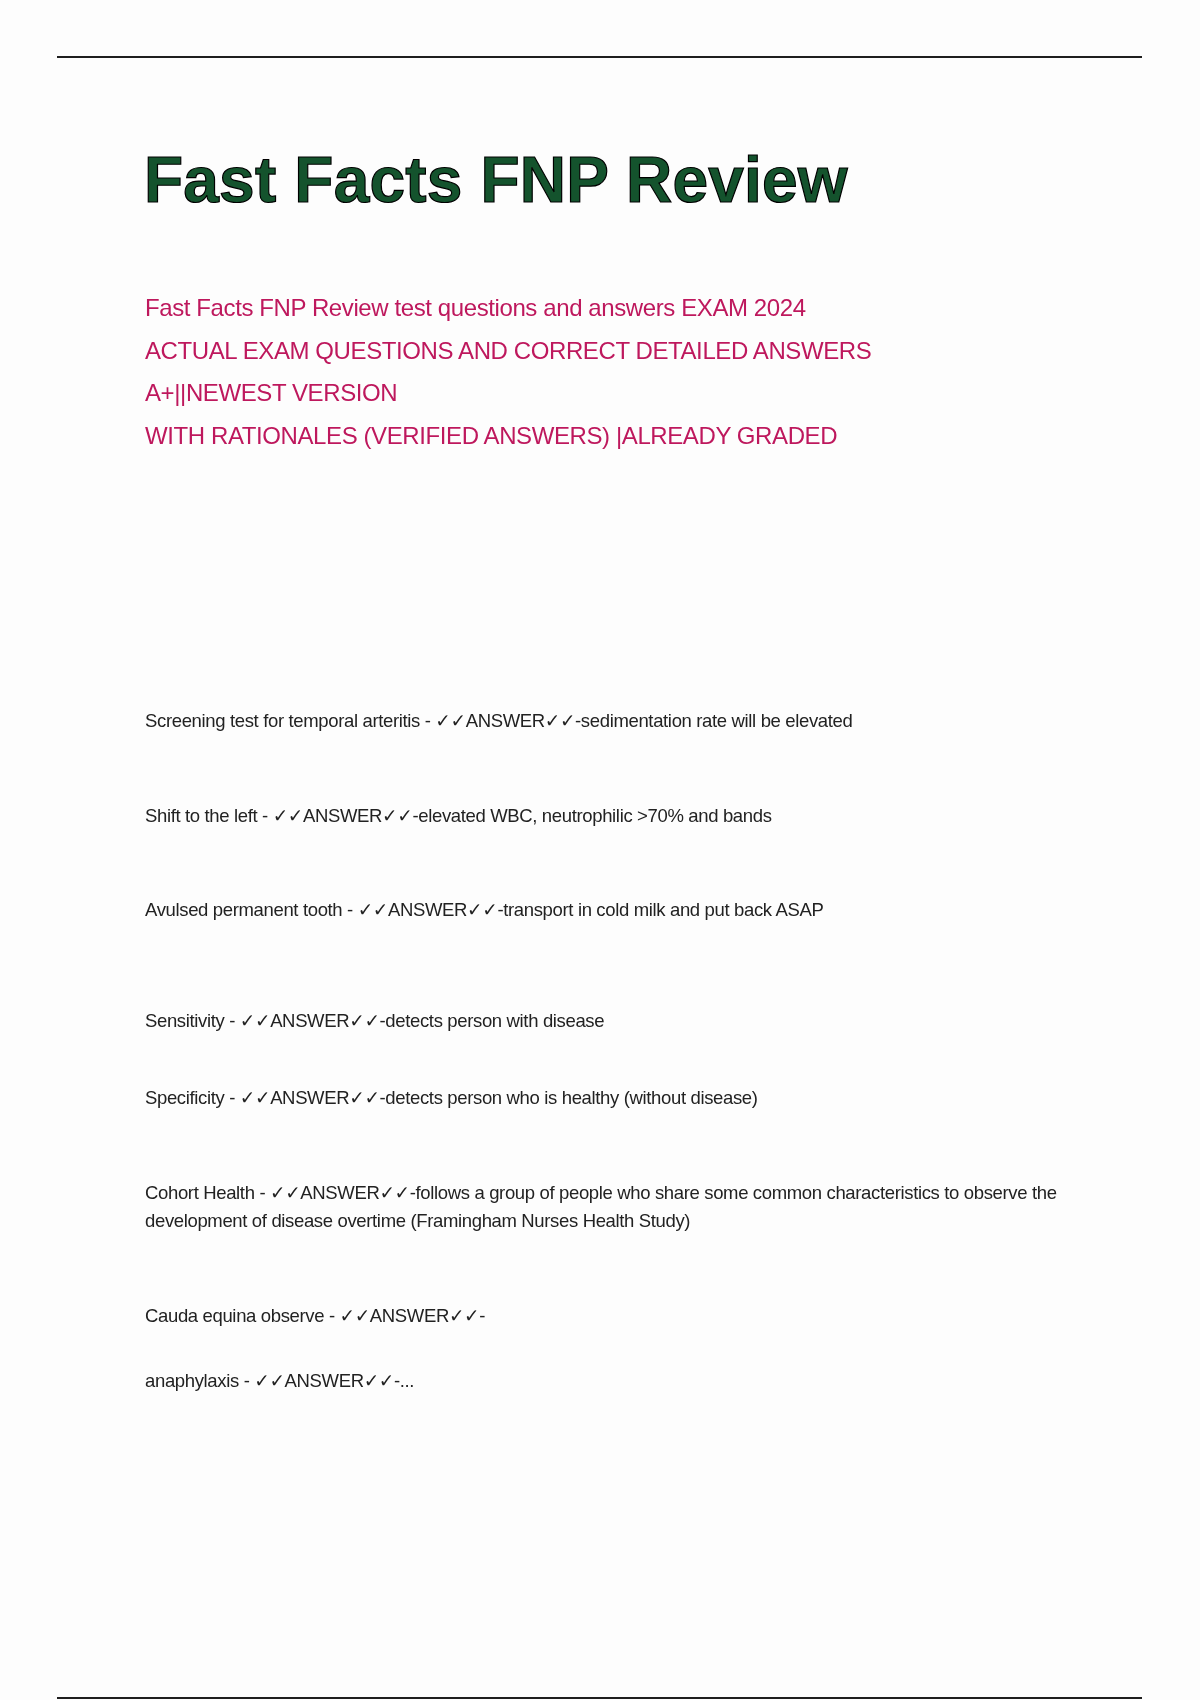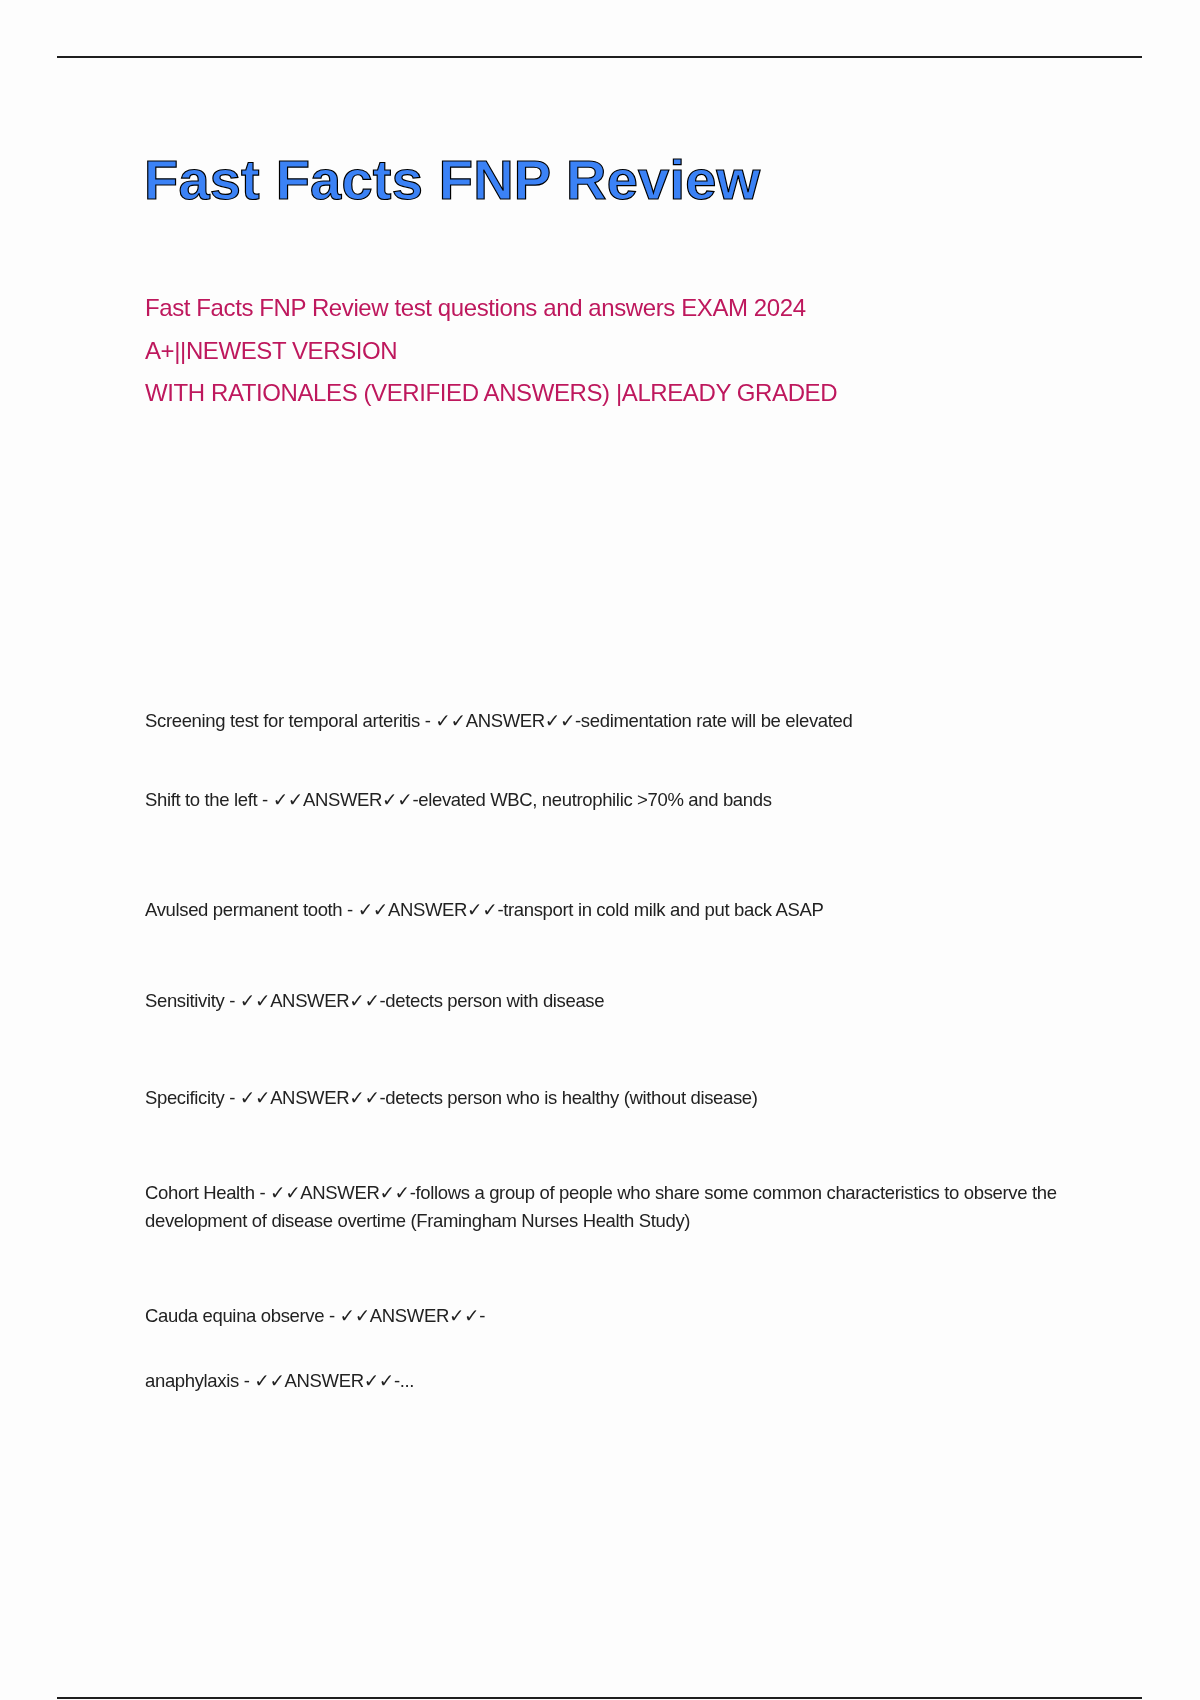--- a/index.html
+++ b/index.html
@@ -24,23 +24,23 @@
     .rule.top { top: 56px; }
     .rule.bottom { top: 1697px; }
 
     .title {
       position: absolute;
       left: 144px;
       top: 147px;
       margin: 0;
       font-family: "Liberation Sans", sans-serif;
       font-weight: 900;
-      font-size: 56px;
+      font-size: 64px;
       line-height: 66px;
-      color: #3b82f6;
+      color: #14532d;
       letter-spacing: 0.2px;
       -webkit-text-stroke: 1.2px #000;
       white-space: nowrap;
     }
 
     .subtitle {
       position: absolute;
       left: 145px;
       top: 287px;
       width: 930px;
@@ -84,35 +84,36 @@
   </style>
 </head>
 <body>
 
 <div class="rule top"></div>
 
 <h1 class="title">Fast Facts FNP Review</h1>
 
 <p class="subtitle">
   <span class="line">Fast Facts FNP Review test questions and answers EXAM 2024</span>
+  <span class="line">ACTUAL EXAM  QUESTIONS AND CORRECT DETAILED ANSWERS</span>
   <span class="line">A+||NEWEST VERSION</span>
   <span class="line">WITH RATIONALES (VERIFIED ANSWERS) |ALREADY GRADED</span>
 </p>
 
 <ul class="qa-list">
   <li class="qa-item" style="top:0px">
     <span class="term">Screening test for temporal arteritis</span><span class="sep"> - </span><span class="marker">✓✓ANSWER✓✓</span><span class="answer">-sedimentation rate will be elevated</span>
   </li>
-  <li class="qa-item" style="top:79px">
+  <li class="qa-item" style="top:95px">
     <span class="term">Shift to the left</span><span class="sep"> - </span><span class="marker">✓✓ANSWER✓✓</span><span class="answer">-elevated WBC, neutrophilic &gt;70% and bands</span>
   </li>
   <li class="qa-item" style="top:189px">
     <span class="term">Avulsed permanent tooth</span><span class="sep"> - </span><span class="marker">✓✓ANSWER✓✓</span><span class="answer">-transport in cold milk and put back ASAP</span>
   </li>
-  <li class="qa-item" style="top:280px">
+  <li class="qa-item" style="top:300px">
     <span class="term">Sensitivity</span><span class="sep"> - </span><span class="marker">✓✓ANSWER✓✓</span><span class="answer">-detects person with disease</span>
   </li>
   <li class="qa-item" style="top:377px">
     <span class="term">Specificity</span><span class="sep"> - </span><span class="marker">✓✓ANSWER✓✓</span><span class="answer">-detects person who is healthy (without disease)</span>
   </li>
   <li class="qa-item" style="top:472px">
     <span class="term">Cohort Health</span><span class="sep"> - </span><span class="marker">✓✓ANSWER✓✓</span><span class="answer">-follows a group of people who share some common characteristics to observe the development of disease overtime (Framingham Nurses Health Study)</span>
   </li>
   <li class="qa-item" style="top:595px">
     <span class="term">Cauda equina observe</span><span class="sep"> - </span><span class="marker">✓✓ANSWER✓✓</span><span class="answer">-</span>

